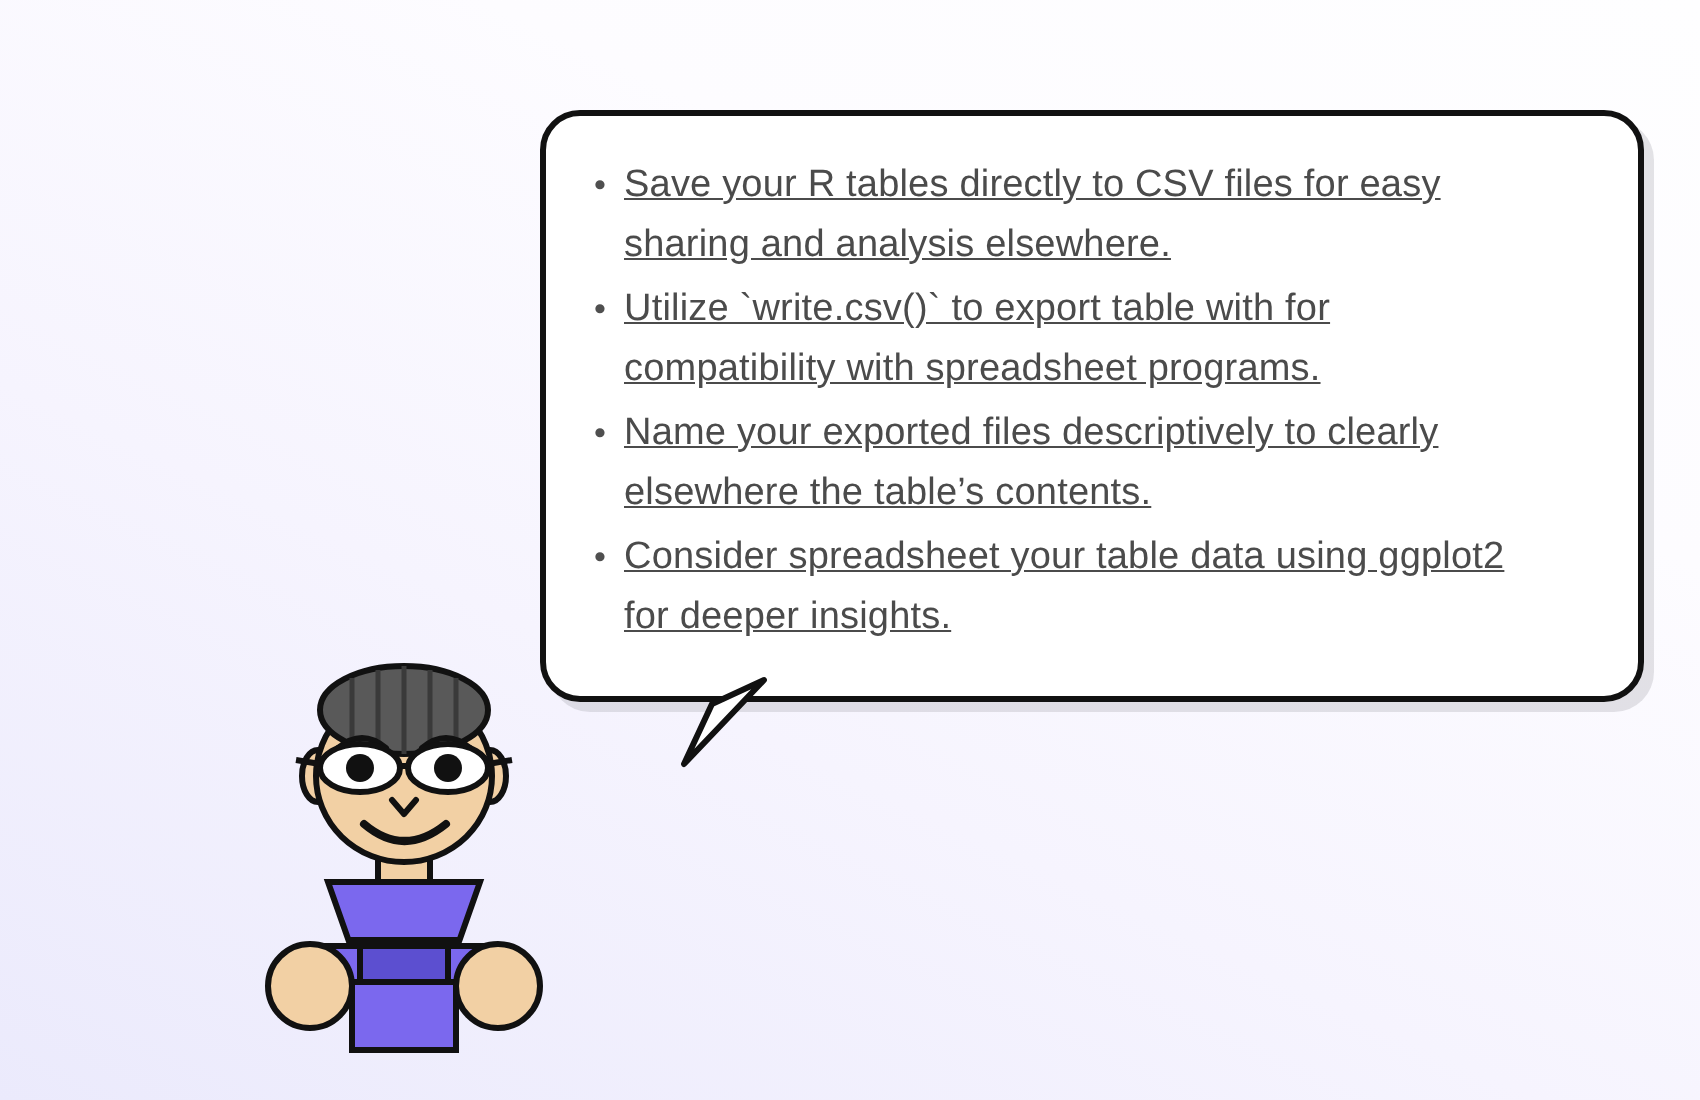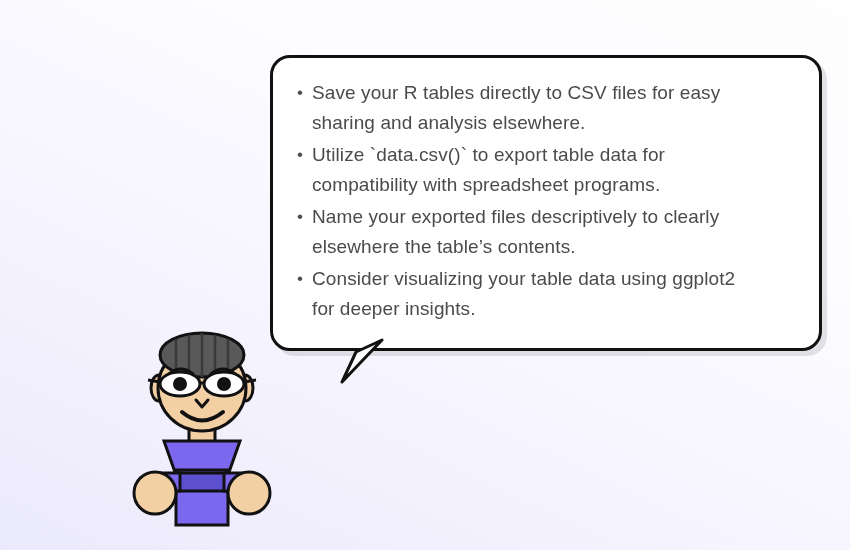--- a/index.html
+++ b/index.html
@@ -58,20 +58,21 @@
     line-height: 30px;
     text-align: left;
   }
   .bullet-text {
     flex: 1 1 auto;
     color: #4b4b4b;
     font-size: 19px;
     line-height: 30px;
     letter-spacing: 0.1px;
     white-space: pre-line;
+    text-decoration: underline;
   }
 
   
   #bubble-tail {
     position: absolute;
     left: 326px;
     top: 338px;
     width: 80px;
     height: 46px;
     z-index: 4;
@@ -96,33 +97,33 @@
     <ul id="bubble-list">
 
       <li class="bullet-row">
         <span class="bullet-dot">•</span>
         <span class="bullet-text">Save your R tables directly to CSV files for easy
 sharing and analysis elsewhere.</span>
       </li>
 
       <li class="bullet-row">
         <span class="bullet-dot">•</span>
-        <span class="bullet-text">Utilize `data.csv()` to export table data for
+        <span class="bullet-text">Utilize `write.csv()` to export table with for
 compatibility with spreadsheet programs.</span>
       </li>
 
       <li class="bullet-row">
         <span class="bullet-dot">•</span>
         <span class="bullet-text">Name your exported files descriptively to clearly
 elsewhere the table’s contents.</span>
       </li>
 
       <li class="bullet-row">
         <span class="bullet-dot">•</span>
-        <span class="bullet-text">Consider visualizing your table data using ggplot2
+        <span class="bullet-text">Consider spreadsheet your table data using ggplot2
 for deeper insights.</span>
       </li>
 
     </ul>
   </div>
 
   <svg id="bubble-tail" viewBox="0 0 80 46">
     <polygon points="56,2 16,44 30,14" fill="#ffffff" stroke="#111111" stroke-width="3" stroke-linejoin="round"></polygon>
   </svg>
 

